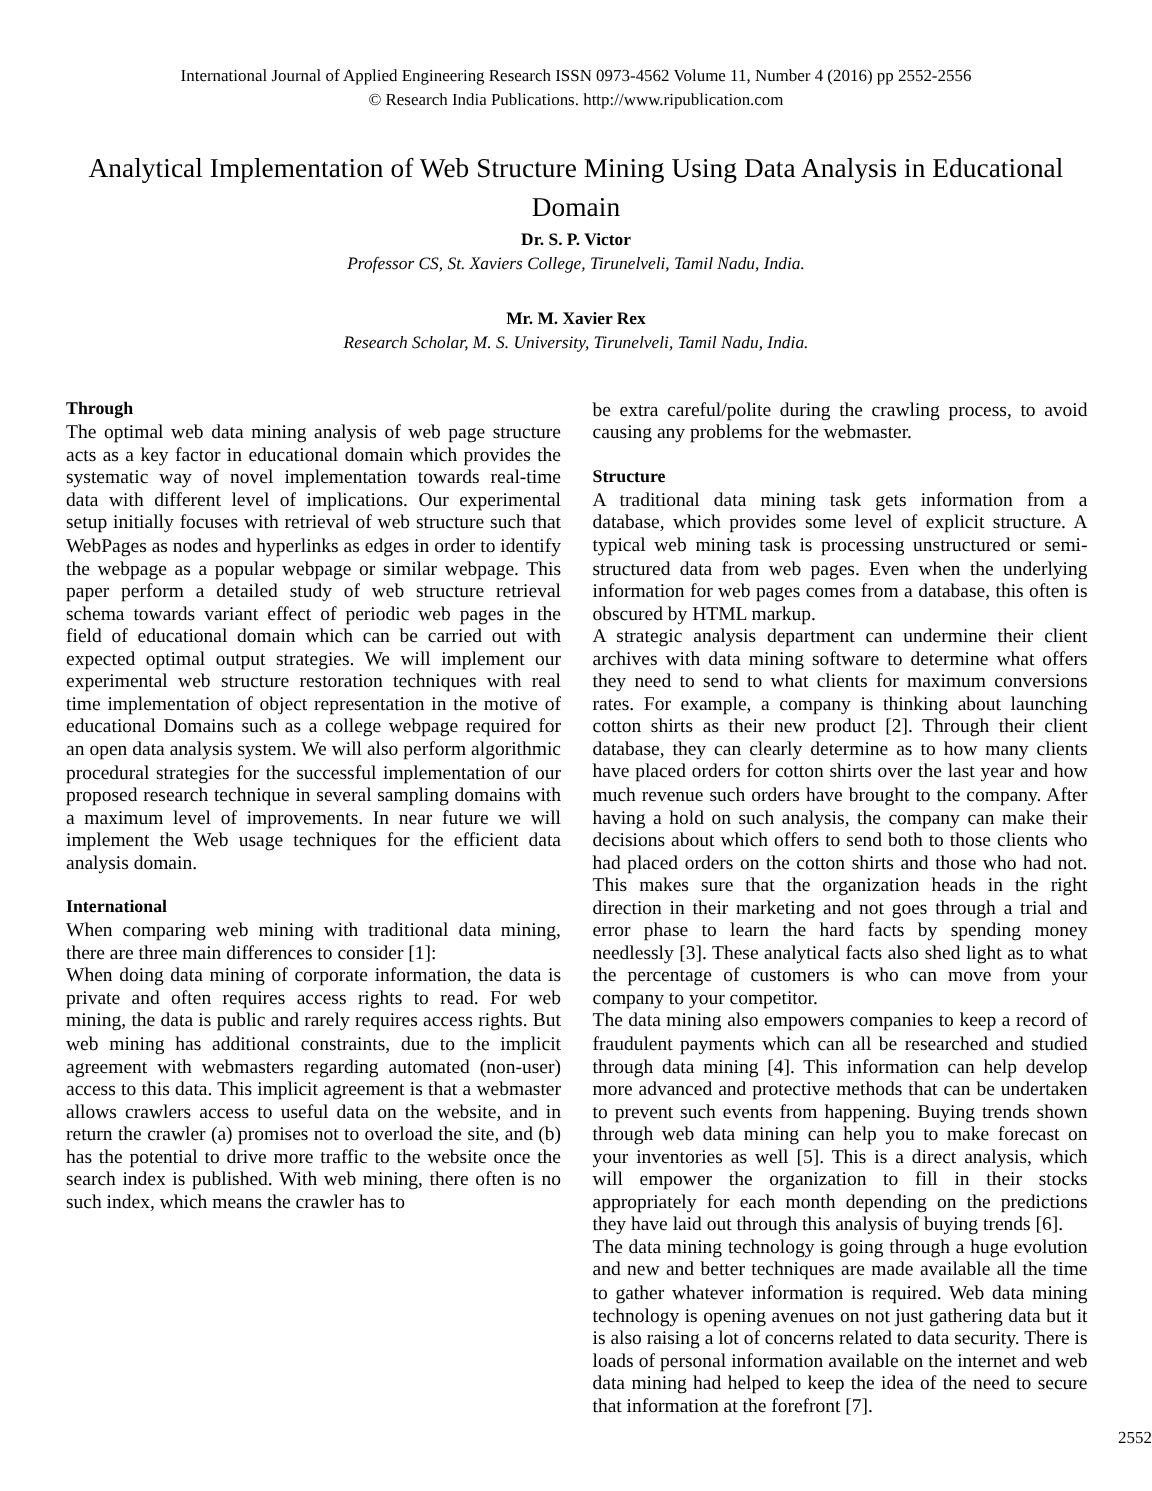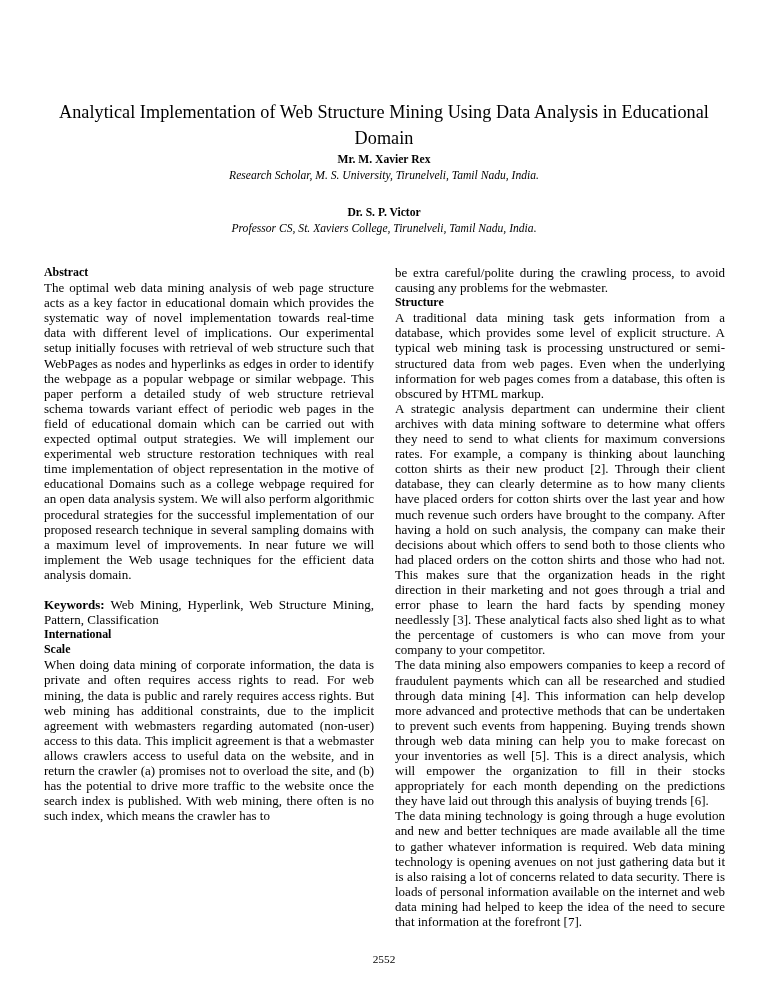--- a/index.html
+++ b/index.html
@@ -91,20 +91,21 @@
     flex: 0 0 330px;
   }
 
   .sec-heading {
     font-size: 11.9px;
     font-weight: bold;
     line-height: 15.1px;
     margin: 0;
   }
   .sec-heading.spaced {
+    margin-top: 15px;
   }
   .body-par {
     font-size: 13px;
     line-height: 15.1px;
     text-align: justify;
     margin: 0;
     text-justify: inter-word;
   }
   .body-par.gap-before {
     margin-top: 15px;
@@ -112,57 +113,58 @@
   .kw-label {
     font-weight: bold;
   }
 
   
   .page-number {
     position: absolute;
     bottom: 28px;
     left: 0;
     width: 768px;
-    text-align: center;
+    text-align: right;
     font-size: 11.3px;
     line-height: 14px;
   }
 </style>
 </head>
 <body>
 
 <div class="page">
 
   <div class="journal-header">
+    <span class="line">International Journal of Applied Engineering Research ISSN 0973-4562 Volume 11, Number 4 (2016) pp 2552-2556</span>
+    <span class="line">© Research India Publications.  http://www.ripublication.com</span>
   </div>
 
   <h1 class="paper-title">Analytical Implementation of Web Structure Mining Using Data Analysis in Educational Domain</h1>
 
   <div class="authors-block">
     <div class="author">
+      <span class="author-name">Dr. S. P. Victor</span>
+      <span class="author-affil">Professor CS, St. Xaviers College, Tirunelveli, Tamil Nadu, India.</span>
+    </div>
+    <div class="author">
       <span class="author-name">Mr. M. Xavier Rex</span>
       <span class="author-affil">Research Scholar, M. S. University, Tirunelveli, Tamil Nadu, India.</span>
-    </div>
-    <div class="author">
-      <span class="author-name">Dr. S. P. Victor</span>
-      <span class="author-affil">Professor CS, St. Xaviers College, Tirunelveli, Tamil Nadu, India.</span>
     </div>
   </div>
 
   <div class="columns">
 
     <div class="column">
-      <div class="sec-heading">Abstract</div>
+      <div class="sec-heading">Through</div>
       <p class="body-par">The optimal web data mining analysis of web page structure acts as a key factor in educational domain which provides the systematic way of novel implementation towards real-time data with different level of implications. Our experimental setup initially focuses with retrieval of web structure such that WebPages as nodes and hyperlinks as edges in order to identify the webpage as a popular webpage or similar webpage. This paper perform a detailed study of web structure retrieval schema towards variant effect of periodic web pages in the field of educational domain which can be carried out with expected optimal output strategies. We will implement our experimental web structure restoration techniques with real time implementation of object representation in the motive of educational Domains such as a college webpage required for an open data analysis system. We will also perform algorithmic procedural strategies for the successful implementation of our proposed research technique in several sampling domains with a maximum level of improvements. In near future we will implement the Web usage techniques for the efficient data analysis domain.</p>
 
-      <p class="body-par gap-before"><span class="kw-label">Keywords:</span><span> Web Mining, Hyperlink, Web Structure Mining, Pattern, Classification</span></p>
 
       <div class="sec-heading spaced">International</div>
+      <p class="body-par">When comparing web mining with traditional data mining, there are three main differences to consider [1]:</p>
 
-      <div class="sec-heading spaced">Scale</div>
 
       <p class="body-par">When doing data mining of corporate information, the data is private and often requires access rights to read. For web mining, the data is public and rarely requires access rights. But web mining has additional constraints, due to the implicit agreement with webmasters regarding automated (non-user) access to this data. This implicit agreement is that a webmaster allows crawlers access to useful data on the website, and in return the crawler (a) promises not to overload the site, and (b) has the potential to drive more traffic to the website once the search index is published. With web mining, there often is no such index, which means the crawler has to</p>
     </div>
 
     <div class="column">
       <p class="body-par">be extra careful/polite during the crawling process, to avoid causing any problems for the webmaster.</p>
 
       <div class="sec-heading spaced">Structure</div>
       <p class="body-par">A traditional data mining task gets information from a database, which provides some level of explicit structure. A typical web mining task is processing unstructured or semi-structured data from web pages. Even when the underlying information for web pages comes from a database, this often is obscured by HTML markup.</p>
       <p class="body-par">A strategic analysis department can undermine their client archives with data mining software to determine what offers they need to send to what clients for maximum conversions rates. For example, a company is thinking about launching cotton shirts as their new product [2]. Through their client database, they can clearly determine as to how many clients have placed orders for cotton shirts over the last year and how much revenue such orders have brought to the company. After having a hold on such analysis, the company can make their decisions about which offers to send both to those clients who had placed orders on the cotton shirts and those who had not. This makes sure that the organization heads in the right direction in their marketing and not goes through a trial and error phase to learn the hard facts by spending money needlessly [3]. These analytical facts also shed light as to what the percentage of customers is who can move from your company to your competitor.</p>

